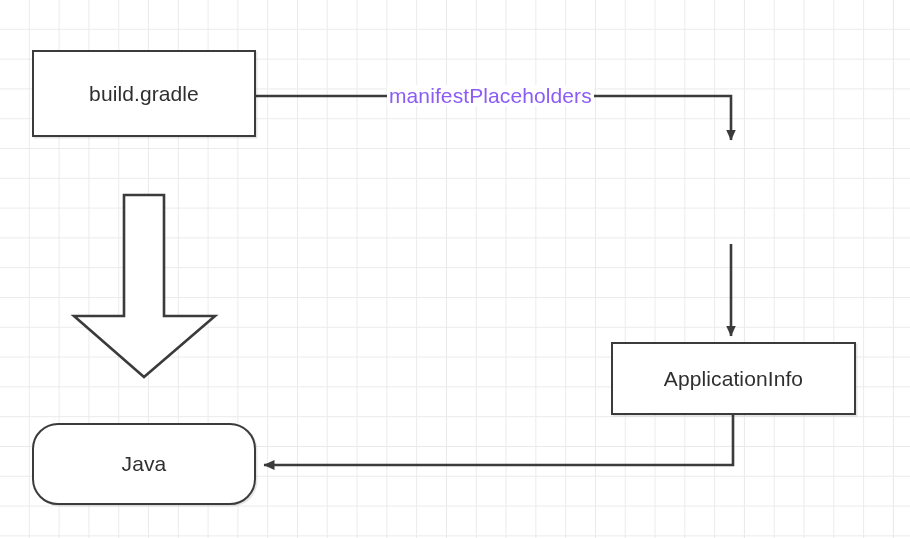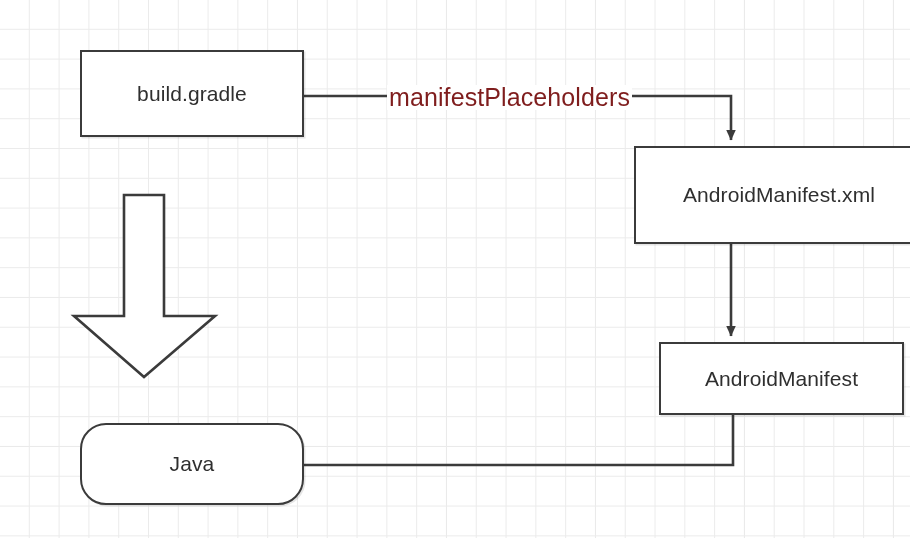--- a/index.html
+++ b/index.html
@@ -38,34 +38,33 @@
   .node {
     position: absolute;
     box-sizing: border-box;
     background: #ffffff;
     border: 2.6px solid #3b3b3b;
     box-shadow: 1.5px 1.5px 0 rgba(0,0,0,0.10);
     display: flex;
     align-items: center;
     justify-content: center;
     z-index: 3;
-    margin-left: 48px;
   }
   .node-label {
     font-family: "Liberation Sans", sans-serif;
     font-size: 21px;
     color: #2f2f2f;
     letter-spacing: 0.1px;
     white-space: nowrap;
   }
   .edge-label {
     position: absolute;
     font-family: "Liberation Sans", sans-serif;
-    font-size: 25px;
-    color: #7f1d1d;
+    font-size: 21px;
+    color: #8b5cf6;
     letter-spacing: 0.1px;
     white-space: nowrap;
     background: #ffffff;
     padding: 0 2px;
     line-height: 1;
     z-index: 4;
   }
   .block-arrow {
     position: absolute;
     z-index: 3;
@@ -91,26 +90,23 @@
 
     <g>
       <polygon class="block-arrow" points="124,195 164,195 164,316 215,316 144,377 74,316 124,316" fill="#ffffff" stroke="#3b3b3b" stroke-width="2.6" stroke-linejoin="miter"></polygon>
     </g>
   </svg>
 
   <div class="node" style="left:32px; top:50px; width:224px; height:87px;">
     <span class="node-label">build.gradle</span>
   </div>
 
-  <div class="node" style="left:586px; top:146px; width:290px; height:98px;">
-    <span class="node-label">AndroidManifest.xml</span>
-  </div>
 
   <div class="node" style="left:611px; top:342px; width:245px; height:73px;">
-    <span class="node-label">AndroidManifest</span>
+    <span class="node-label">ApplicationInfo</span>
   </div>
 
   <div class="node" style="left:32px; top:423px; width:224px; height:82px;border-radius:26px;">
     <span class="node-label">Java</span>
   </div>
 
   <div class="edge-label" style="left:387px; top:85px;">manifestPlaceholders</div>
 
 
 </div>

